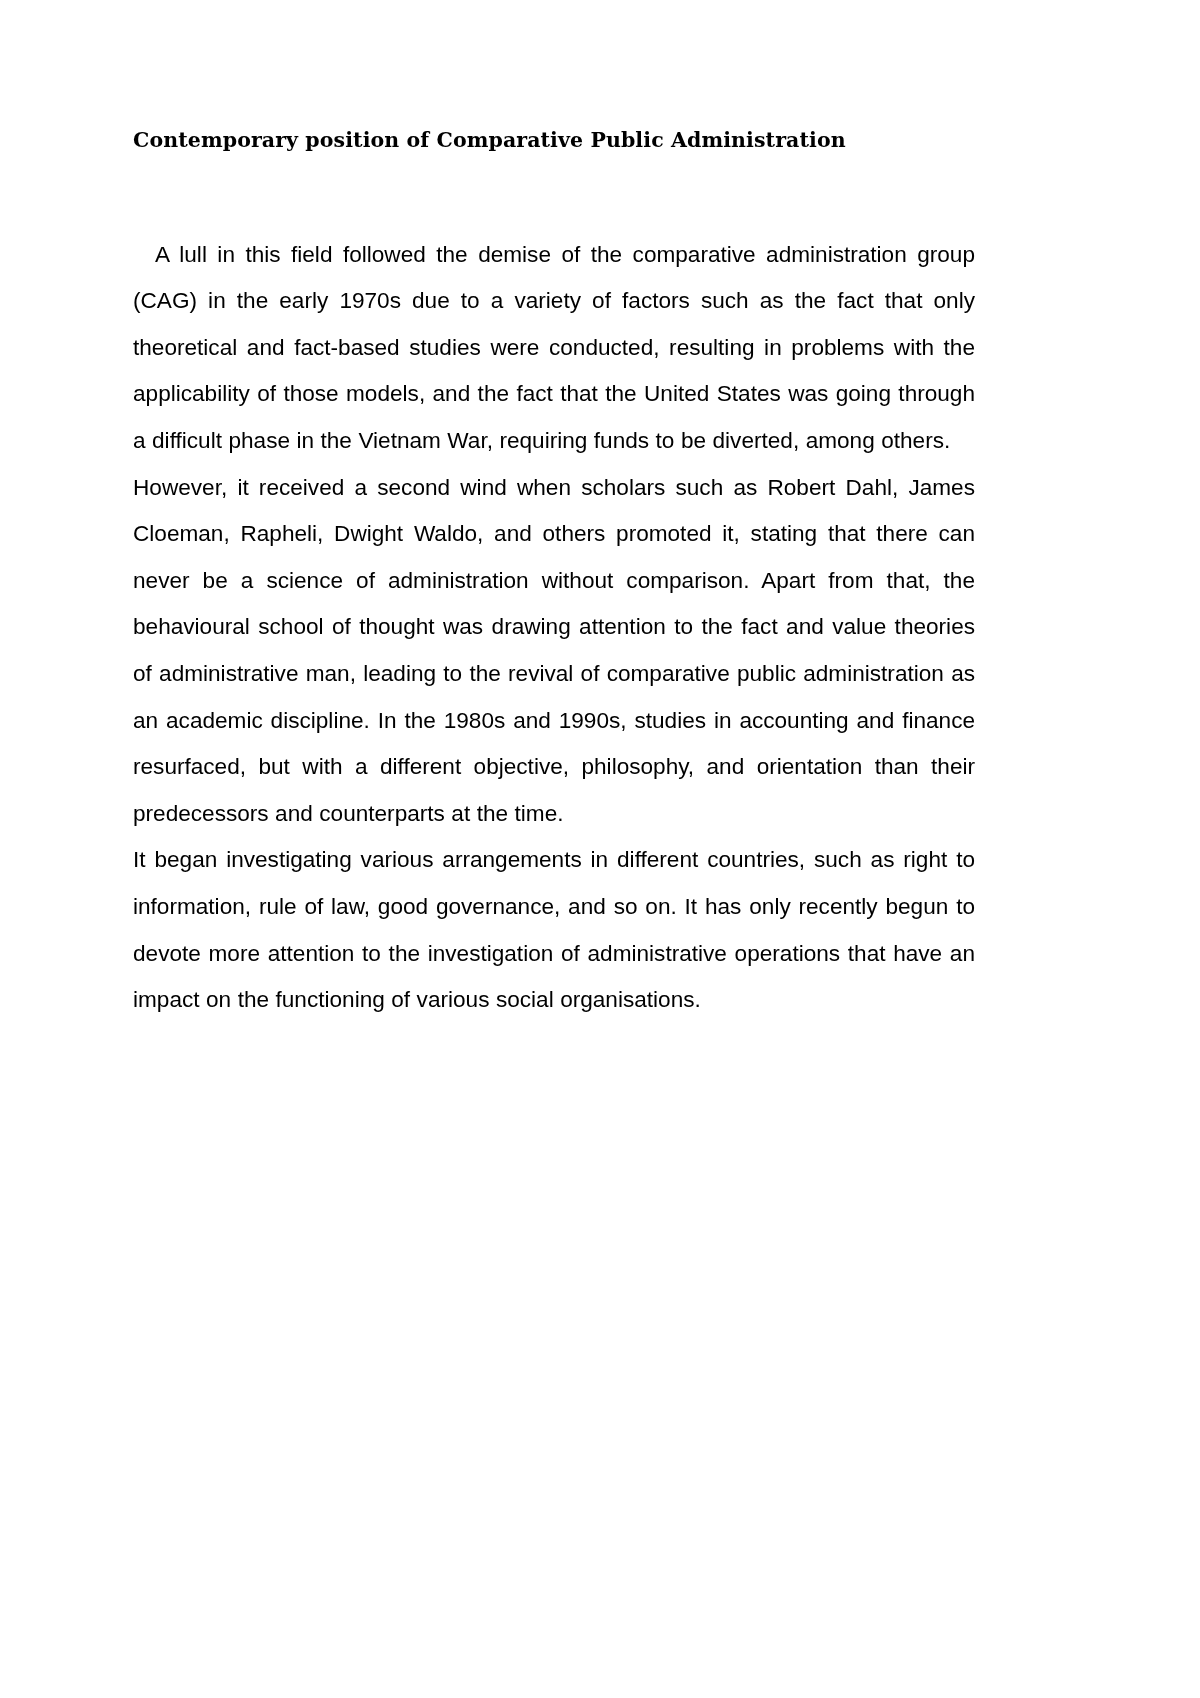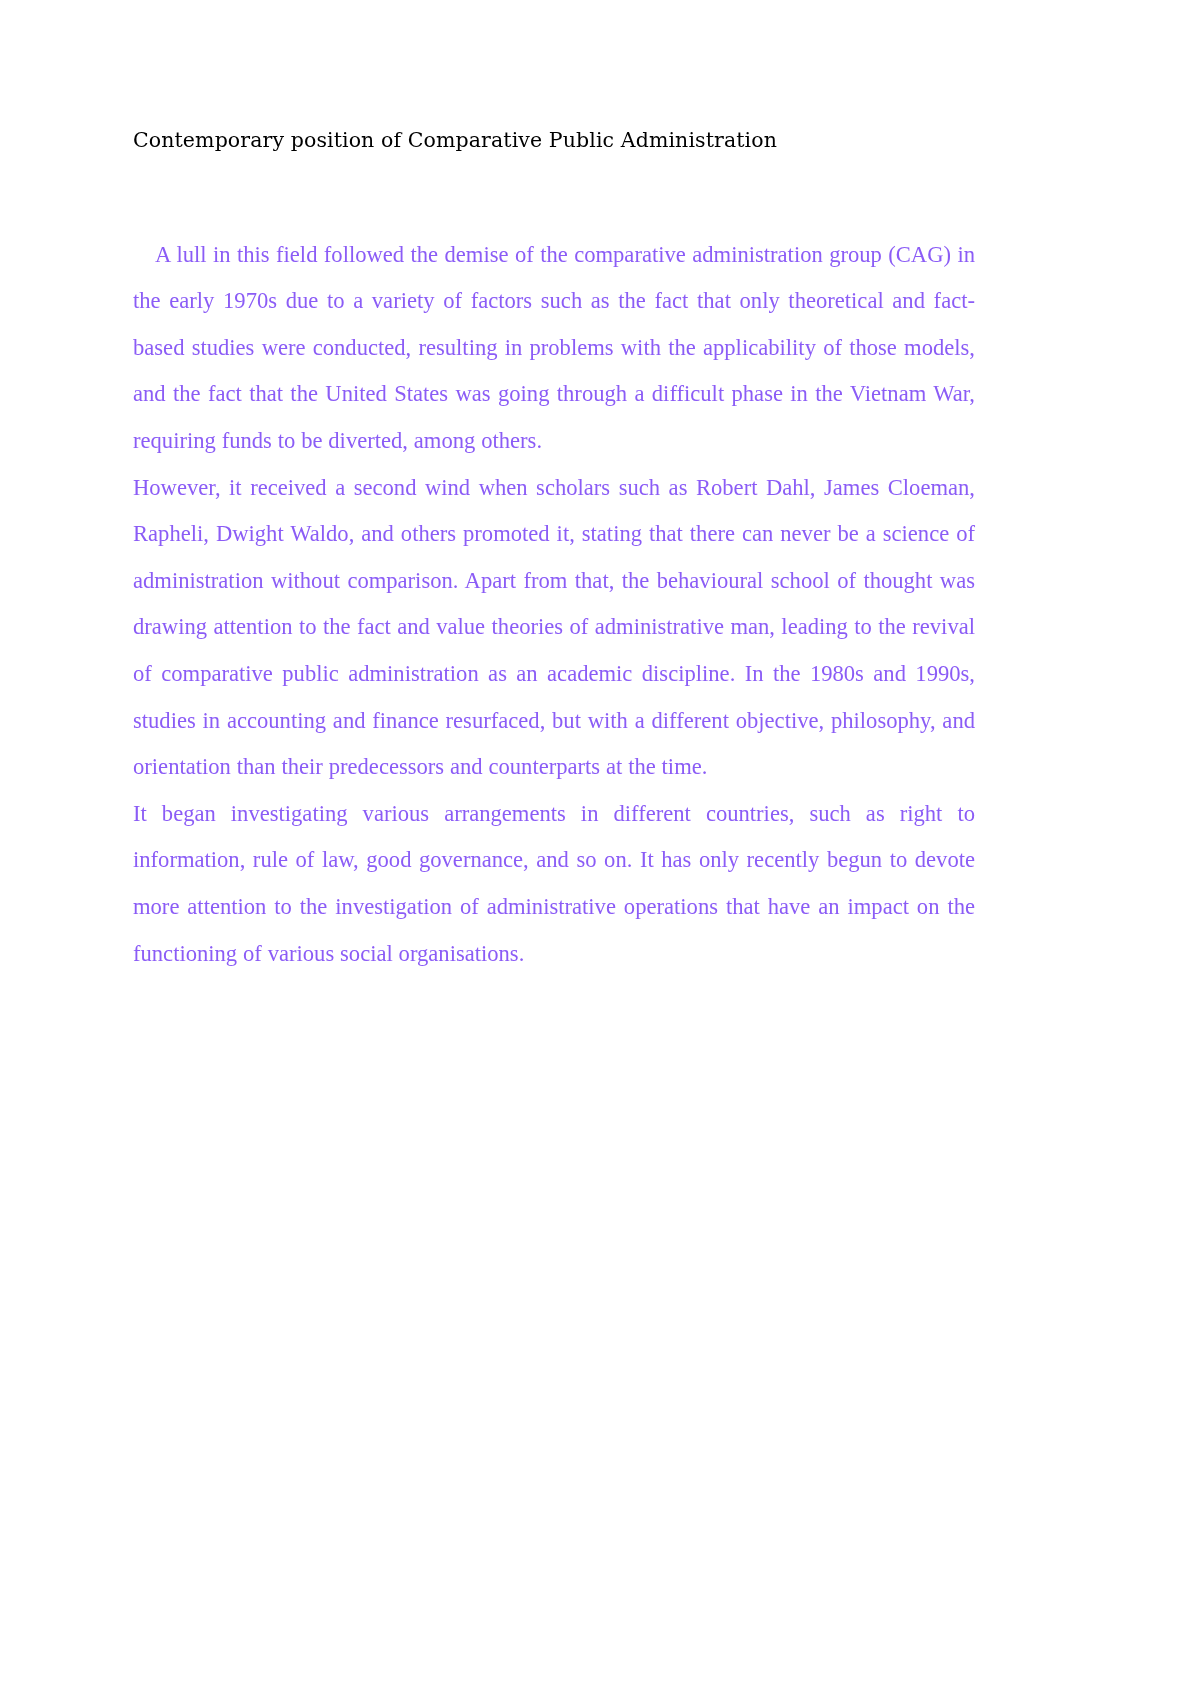--- a/index.html
+++ b/index.html
@@ -15,41 +15,41 @@
     background: #ffffff;
     box-sizing: border-box;
     padding: 128px 225px 0 133px;
     font-family: "DejaVu Serif", "Liberation Serif", serif;
     color: #000000;
     overflow: hidden;
   }
 
   .doc-title {
     font-family: "DejaVu Serif", "Liberation Serif", serif;
-    font-weight: normal;
+    font-weight: bold;
     font-size: 20.5px;
     line-height: 1.25;
     letter-spacing: 0.1px;
     margin: 0 0 0 0;
     color: #000000;
     white-space: nowrap;
   }
 
   .spacer-after-title {
     height: 78px;
   }
 
   .body-para {
-    font-family: Liberation Serif, serif;
+    font-family: Liberation Sans, sans-serif;
     font-size: 22.6px;
     line-height: 46.6px;
     text-align: justify;
     text-justify: inter-word;
     margin: 0;
-    color: #8b5cf6;
+    color: #000000;
     hyphens: none;
     word-spacing: 0.2px;
   }
 
   .body-para.indented {
     text-indent: 22px;
   }
 
   .para-gap {
     height: 46.6px;

